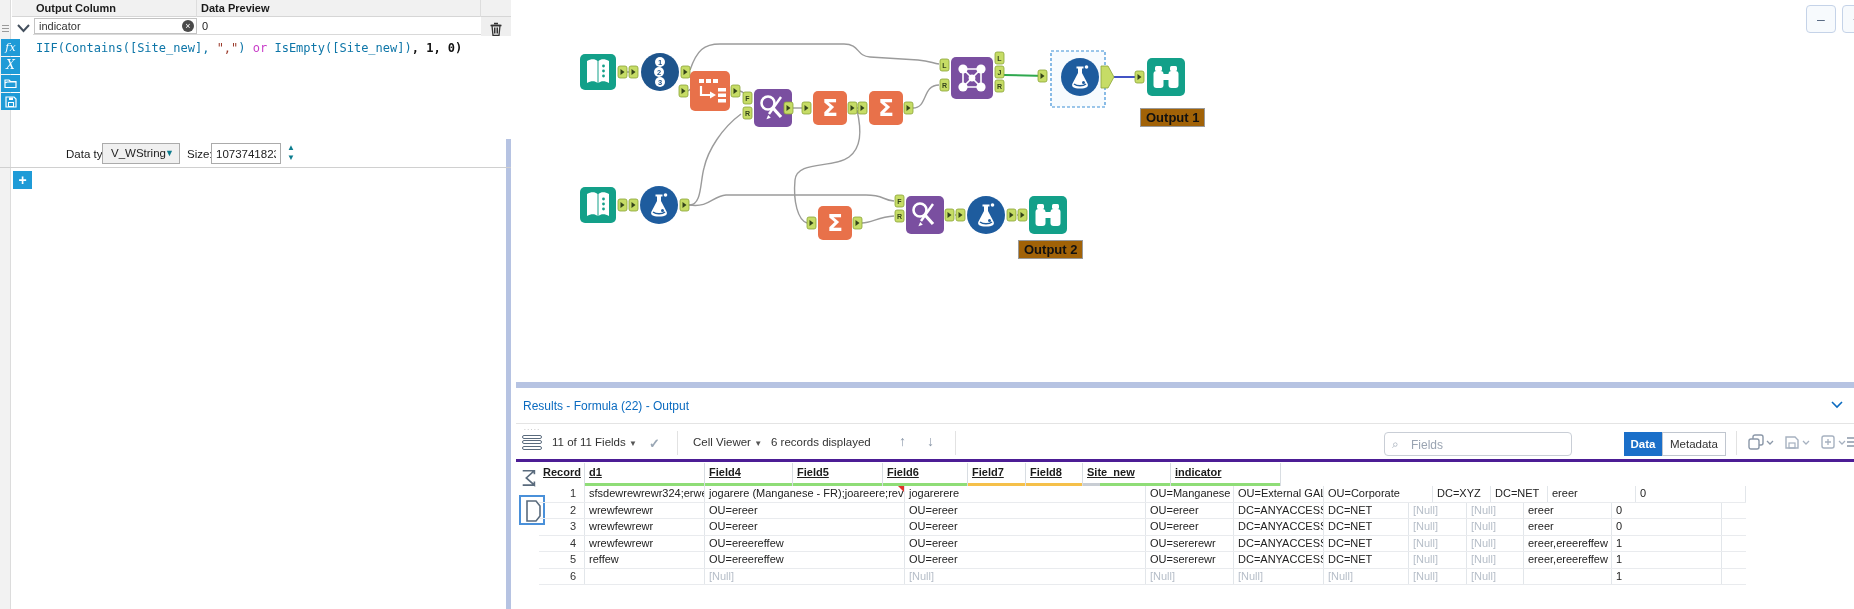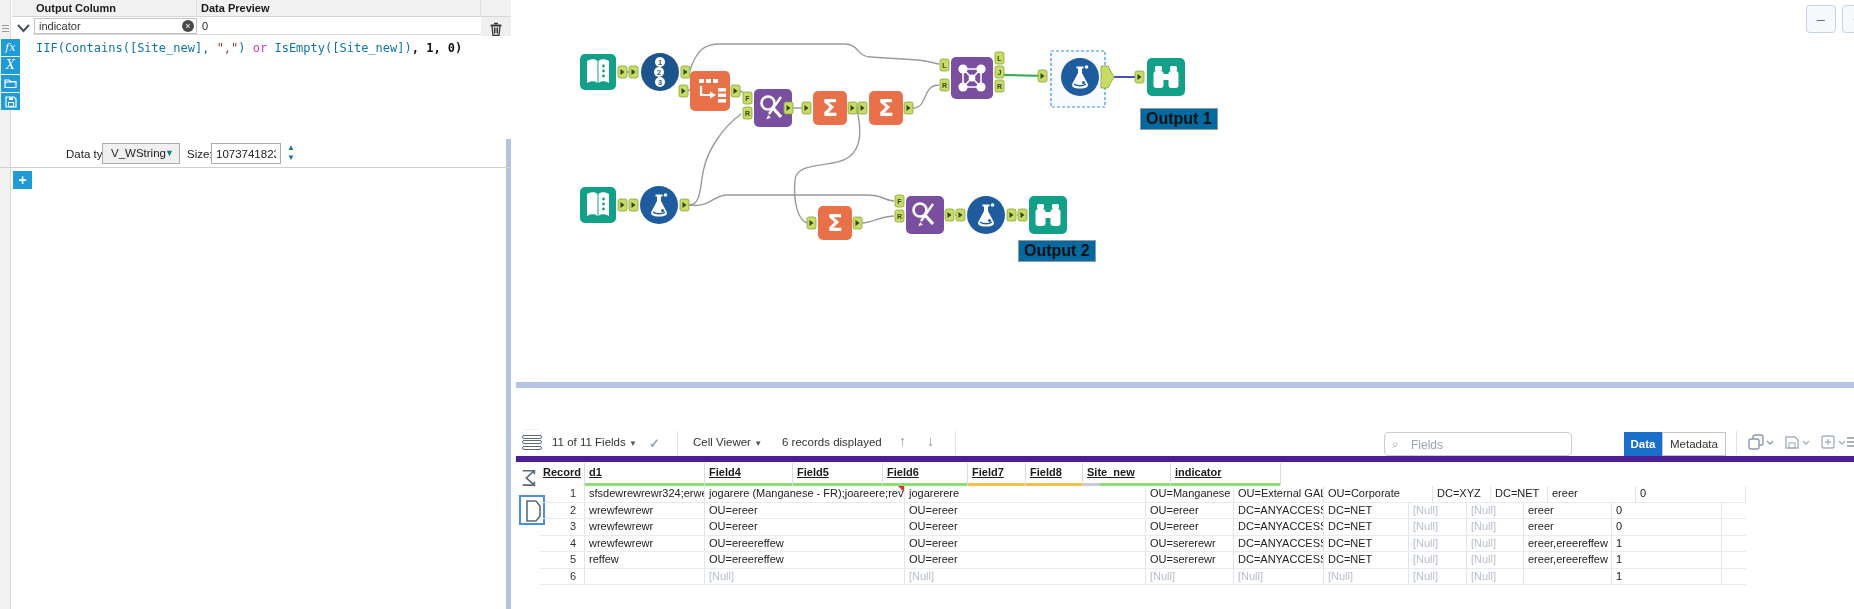--- a/index.html
+++ b/index.html
@@ -43,30 +43,30 @@
   .spinner { position:absolute; left:251px; top:3px; width:14px; height:21px; }
   .spinner div { height:10px; color:#0c7c8e; font-size:8px; line-height:10px; text-align:center; cursor:pointer; }
   .lp-divider { position:absolute; left:0; top:167px; width:511px; height:1px; background:#d0d0d0; }
   .plus-tile { position:absolute; left:13px; top:171px; width:19px; height:18px; background:#1f9bd7; color:#fff;
      font-size:14px; font-weight:bold; text-align:center; line-height:18px; cursor:pointer; }
 
   
   .canvas { position:absolute; left:516px; top:0; width:1338px; height:382px; background:#fff; z-index:1; }
   .zoom-btn { position:absolute; top:5px; width:30px; height:28px; background:#f7fafd; border:1px solid #c5d3e8;
      border-radius:4px; color:#5a6b84; font-size:14px; text-align:center; line-height:26px; cursor:pointer; }
-  .out-label { position:absolute; border:1px solid #9a9a9a; background:#0369a1; color:#111; font-size:16px; font-weight:bold;
+  .out-label { position:absolute; border:1px solid #9a9a9a; background:#a16207; color:#111; font-size:13px; font-weight:bold;
      padding:1px 5px; white-space:nowrap; }
 
   
   .results { position:absolute; left:516px; top:382px; width:1338px; height:227px; background:#fff; z-index:2; }
   .splitter { position:absolute; left:0; top:0; width:1338px; height:6px; background:#b6c3e2; }
   .r-title { position:absolute; left:0; top:6px; width:1338px; height:36px; background:#fff; border-bottom:1px solid #e4e4e4; }
   .r-title .t { position:absolute; left:7px; top:11px; font-size:12px; color:#0b6bc0; }
   .r-title .chev { position:absolute; right:10px; top:12px; }
-  .rtoolbar { position:absolute; left:0; top:43px; width:1338px; height:37px; background:#fff; border-bottom:6px solid #4c1d95; font-size:11.5px; }
+  .rtoolbar { position:absolute; left:0; top:43px; width:1338px; height:37px; background:#fff; border-bottom:3px solid #4c1d95; font-size:11.5px; }
   .rtb { position:absolute; top:11px; color:#333; white-space:nowrap; }
   .rtb .car { color:#555; font-size:8px; }
   .rtb-sep { position:absolute; top:6px; width:1px; height:24px; background:#e2e2e2; }
   .r-handle { position:absolute; left:6px; top:2px; width:20px; }
   .r-handle .dots { color:#b9b9b9; font-size:7px; letter-spacing:1px; text-align:center; height:6px; line-height:5px;}
   .r-handle .bar { height:4px; border:1px solid #5a6b7d; border-radius:2px; margin:1.5px 0; }
   .search-box { position:absolute; left:868px; top:7px; width:188px; height:24px; border:1px solid #c9ced6; border-radius:4px; background:#fff; }
   .search-box .mag { position:absolute; left:7px; top:4px; color:#a8b1bd; font-size:12px; }
   .search-box .ph { position:absolute; left:26px; top:5px; color:#9aa4b2; font-size:12px; }
   .seg-btn { position:absolute; top:7px; height:24px; line-height:22px; text-align:center; font-size:11.5px; cursor:pointer; }
@@ -249,37 +249,43 @@
 
   <div class="out-label" style="left:624px; top:108px;">Output 1</div>
   <div class="out-label" style="left:502px; top:240px;">Output 2</div>
 
   <div class="zoom-btn" style="left:1290px;">–</div>
   <div class="zoom-btn" style="left:1326px;">+</div>
 </div>
 
 <div class="results">
   <div class="splitter"></div>
+  <div class="r-title">
+    <span class="t">Results - Formula (22) - Output</span>
+    <svg class="chev" width="14" height="9">
+      <path d="M2,2 L7,7 L12,2" stroke="#0b6bc0" stroke-width="1.6" fill="none"></path>
+    </svg>
+  </div>
 
   <div class="rtoolbar">
     <div class="r-handle">
       <div class="dots">·····</div>
         <div class="bar"></div>
         <div class="bar"></div>
         <div class="bar"></div>
     </div>
     <span class="rtb" style="left:36px;">
       <span>11 of 11 Fields</span> <span class="car">▼</span>
     </span>
     <span class="rtb" style="left:133px; color:#9aa7b5; font-weight:bold; font-size:13px;">✓</span>
     <div class="rtb-sep" style="left:161px;"></div>
     <span class="rtb" style="left:177px;">
       <span>Cell Viewer</span> <span class="car">▼</span>
     </span>
-    <span class="rtb" style="left:266px;">6 records displayed</span>
+    <span class="rtb" style="left:255px;">6 records displayed</span>
     <span class="rtb" style="left:383px; color:#8a97a8; font-size:14px; top:8px;">↑</span>
     <span class="rtb" style="left:411px; color:#8a97a8; font-size:14px; top:8px;">↓</span>
     <div class="rtb-sep" style="left:439px;"></div>
 
     <div class="search-box">
       <span class="mag">⌕</span>
       <span class="ph">Fields</span>
     </div>
     <div class="seg-btn btn-data">Data</div>
     <div class="seg-btn btn-meta">Metadata</div>

